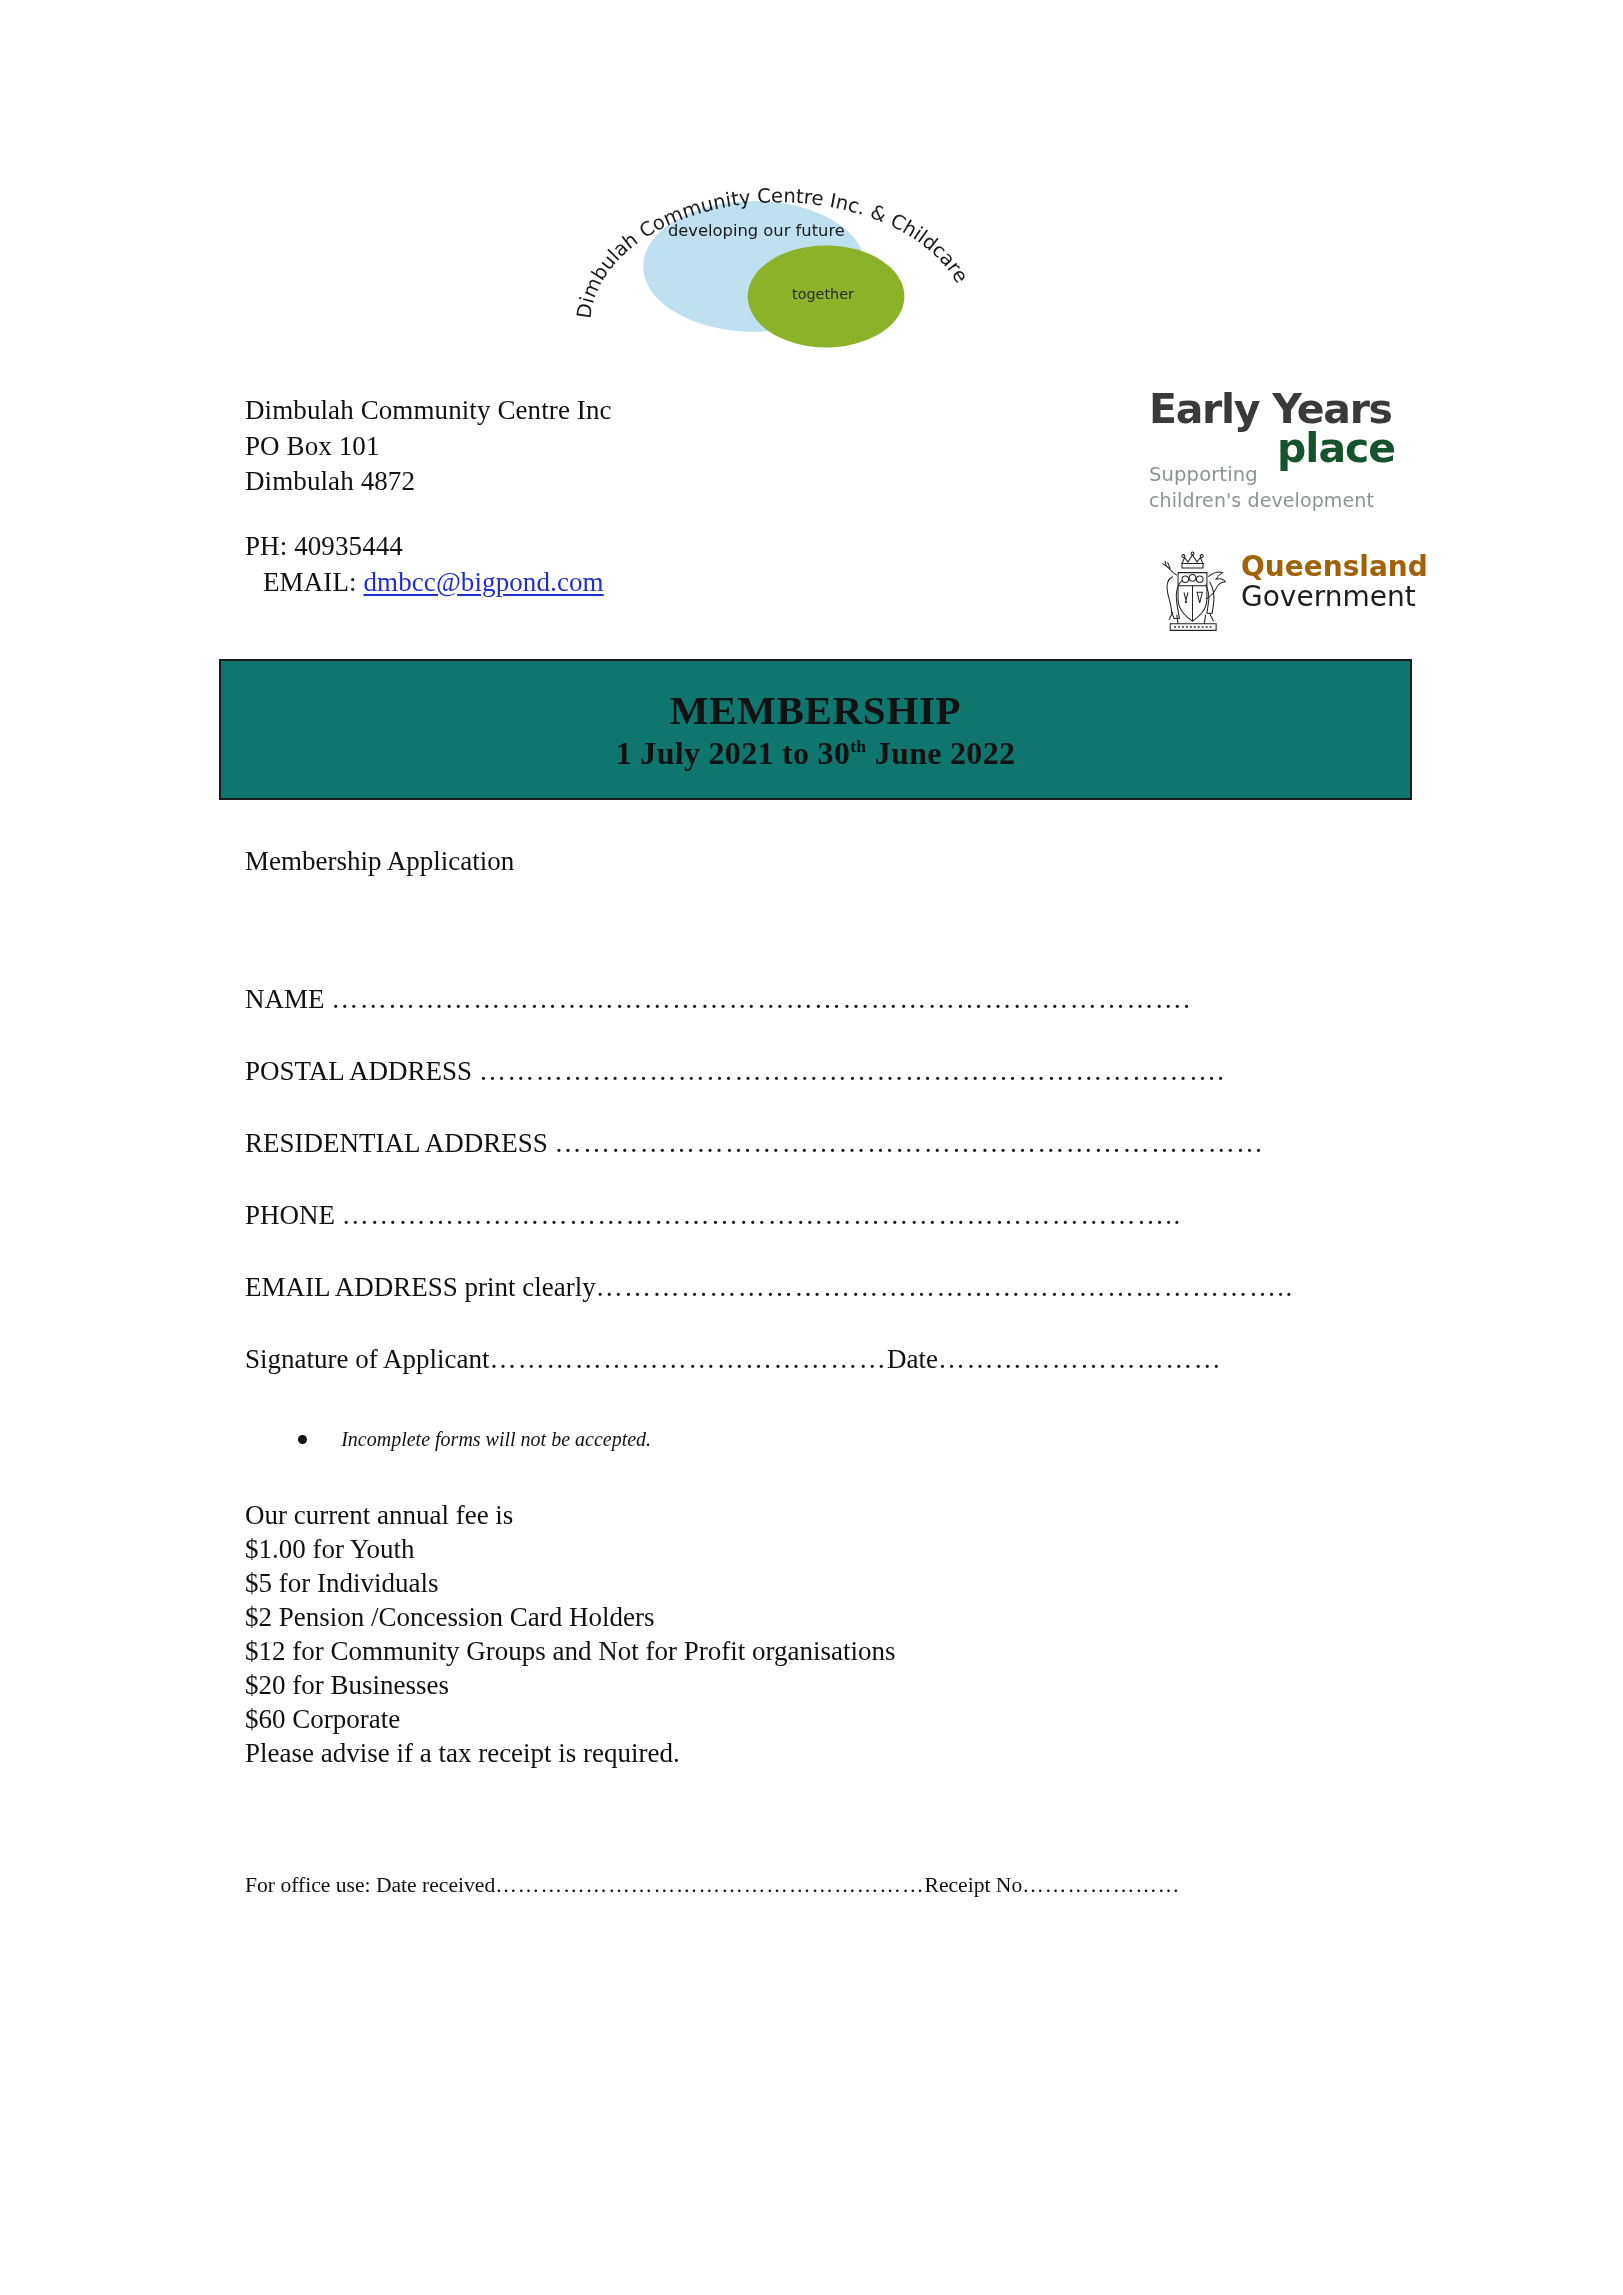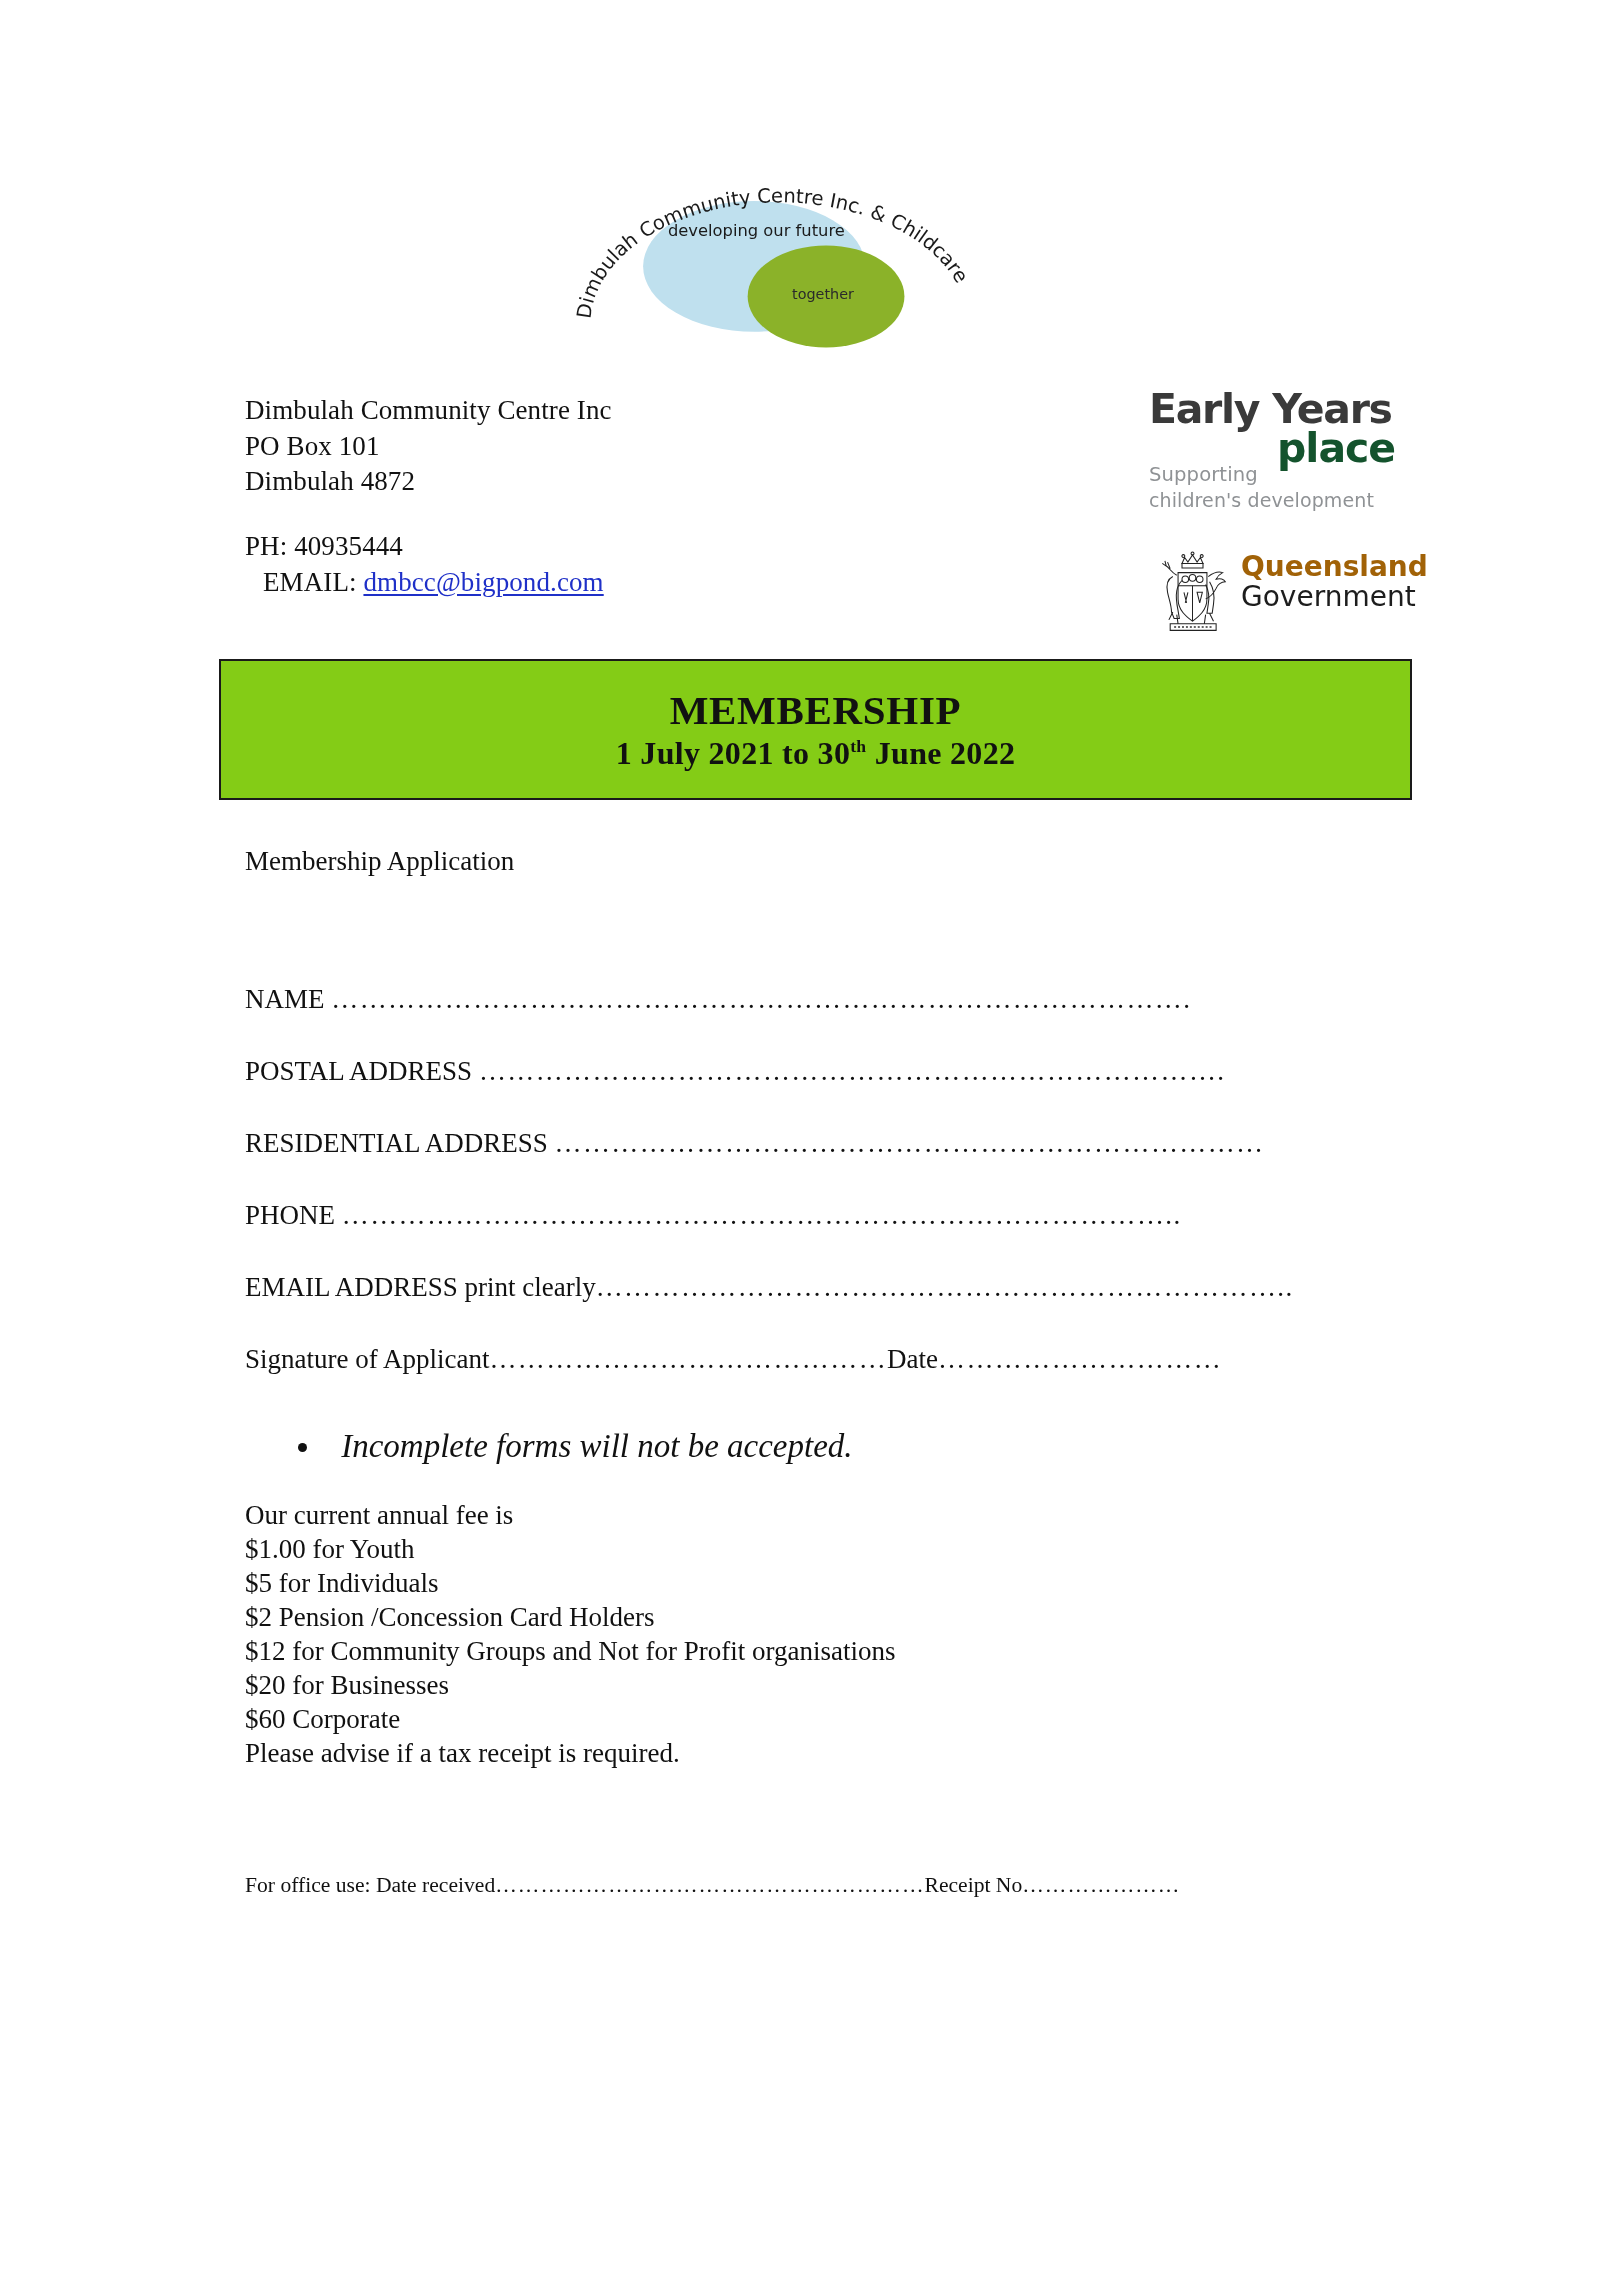--- a/index.html
+++ b/index.html
@@ -107,21 +107,21 @@
   .qgov-line1 { font-size: 28px; font-weight: bold; color: #a16207; line-height: 1.08; }
   .qgov-line2 { font-size: 28px; font-weight: normal; color: #1d1d1d; line-height: 1.08; }
 
   
   .banner {
     position: absolute;
     left: 219px;
     top: 659px;
     width: 1193px;
     height: 141px;
-    background: #84cc16;
+    background: #0f766e;
     border: 2px solid #1a1a1a;
     box-sizing: border-box;
     display: flex;
     flex-direction: column;
     align-items: center;
     justify-content: center;
   }
   .banner-line1 {
     font-size: 41px;
     font-weight: bold;
@@ -172,21 +172,21 @@
     letter-spacing: 1.4px;
     word-spacing: 0px;
   }
   .field-mid { }
 
   
   .bullet-row {
     position: absolute;
     left: 298px;
     top: 1428px;
-    font-size: 33px;
+    font-size: 20px;
     font-style: italic;
   }
   .bullet-dot {
     display: inline-block;
     width: 9.2px;
     height: 9.2px;
     border-radius: 50%;
     background: #111;
     margin-right: 34px;
     vertical-align: middle;

